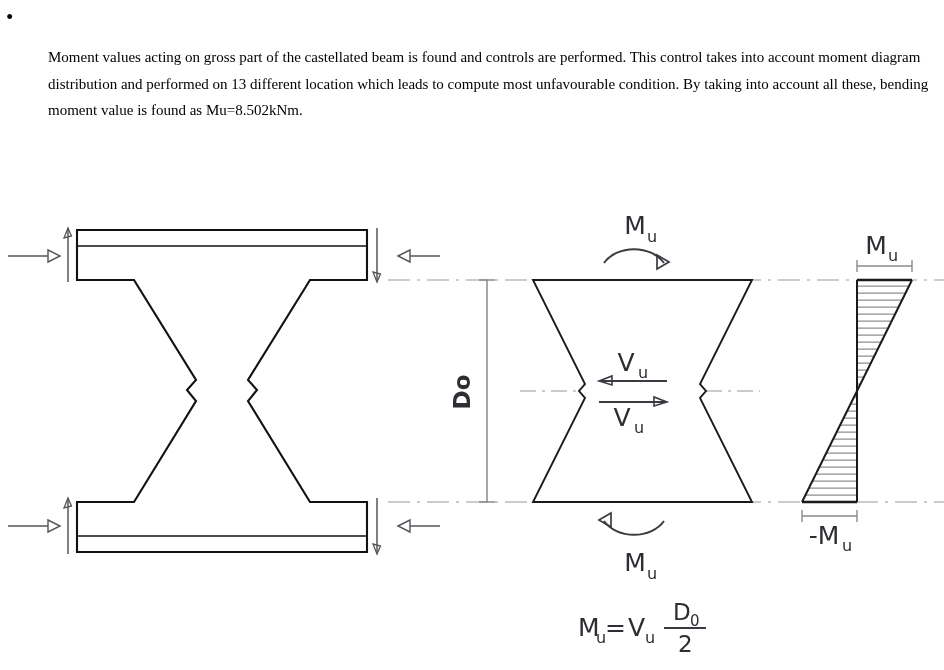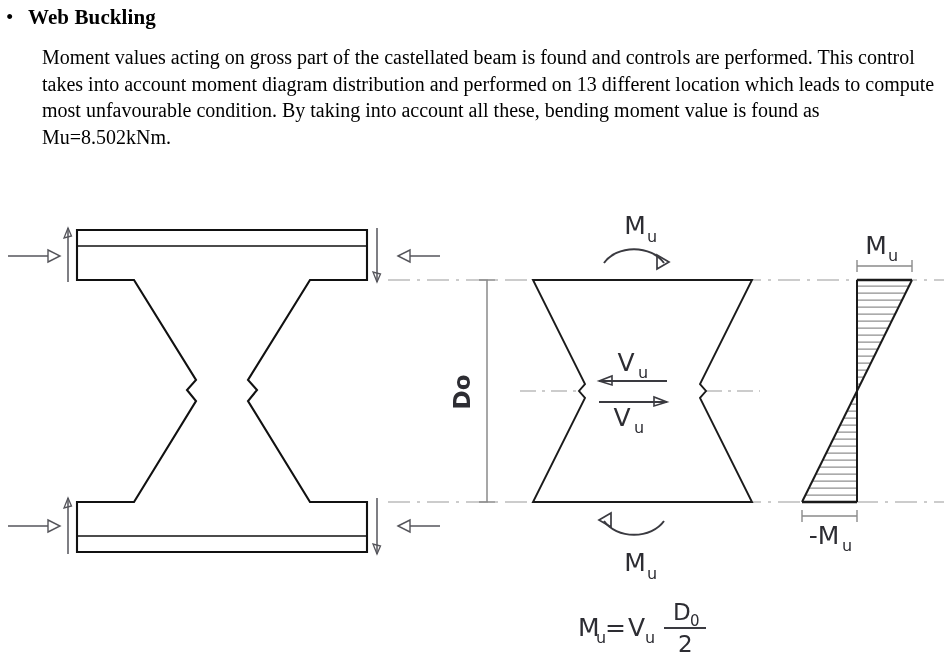--- a/index.html
+++ b/index.html
@@ -20,42 +20,41 @@
   .bullet-dot{
     width:22px;flex:0 0 22px;
     font-size:21px;line-height:26px;color:#000;text-align:left;
     font-family:"Liberation Serif", serif;
   }
   .heading{
     font-size:21px;line-height:26px;font-weight:bold;color:#000;
     letter-spacing:0.1px;
   }
   .para{
-    position:absolute;left:42px;top:44px;width:895px;
-    font-size:20px;line-height:26.5px;color:#000;
+    position:absolute;left:48px;top:44px;width:895px;
+    font-size:15px;line-height:26.5px;color:#000;
     text-align:left;
   }
 
   
   .figure{position:absolute;left:0;top:196px;width:944px;height:474px;}
   .figure svg{display:block;}
 
   .lbl{
     font-family:"DejaVu Sans", sans-serif;
     fill:#2d2d33;
   }
 </style>
 </head>
 <body>
 
 <div class="page">
 
   <div class="bullet-row">
     <span class="bullet-dot">•</span>
-    <span class="heading">Web Buckling</span>
   </div>
 
   <div class="para">Moment values acting on gross part of the castellated beam is found and controls are performed. This control takes into account moment diagram distribution and performed on 13 different location which leads to compute most unfavourable condition. By taking into account all these, bending moment value is found as Mu=8.502kNm.</div>
 
   <div class="figure">
     <svg width="944" height="474" viewBox="0 0 944 474" xmlns="http://www.w3.org/2000/svg">
 
       <g>
 
         <path d="M 77 34 L 367 34 L 367 84 L 311 84 L 253 153 L 253 190 L 194 118 L 136 84 L 77 84 Z" fill="none" stroke="none"></path>

